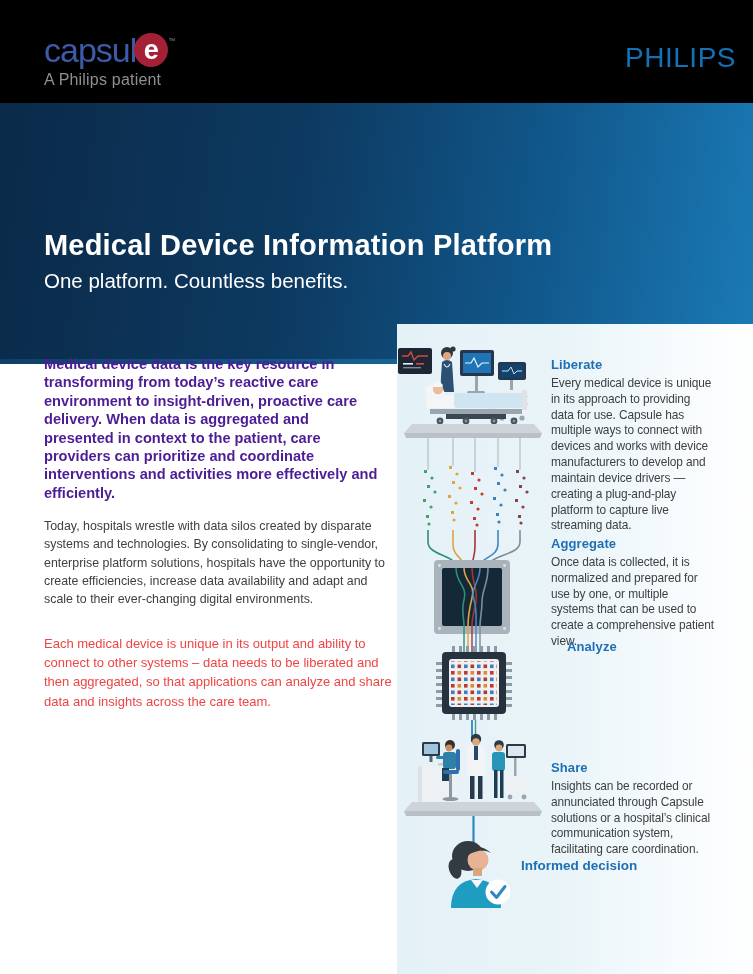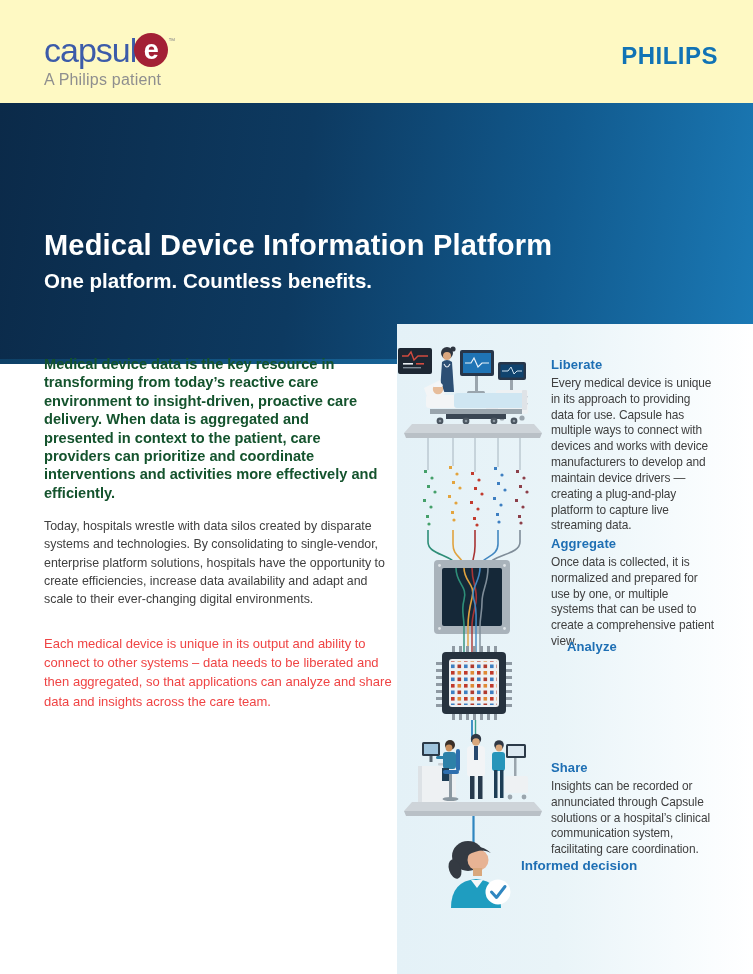--- a/index.html
+++ b/index.html
@@ -4,58 +4,58 @@
 <style>
   * { margin:0; padding:0; box-sizing:border-box; }
   html,body { background:#ffffff; }
   body { font-family:"Liberation Sans","DejaVu Sans",sans-serif; }
   #page {
     position:relative; width:753px; height:974px; margin:0 auto;
     background:#ffffff; overflow:hidden;
   }
 
   
-  #header { position:absolute; left:0; top:0; width:753px; height:103px; background:#fef9c3; }
+  #header { position:absolute; left:0; top:0; width:753px; height:103px; background:#000000; }
   .logo-capsule { position:absolute; left:44px; top:33px; }
   .logo-line { display:flex; align-items:center; }
   .logo-word { font-size:34px; letter-spacing:-1px; color:#3c5ba9; font-weight:500; line-height:1; }
   .logo-e {
     display:inline-flex; align-items:center; justify-content:center;
     width:34px; height:34px; border-radius:50%; background:#a32035;
     color:#ffffff; font-size:27px; font-weight:bold; line-height:1; margin-left:-2px;
   }
   .logo-tm { font-size:7px; color:#8a8a8a; vertical-align:top; position:relative; top:-10px; }
   .logo-tagline { font-size:16px; color:#8f8f8f; margin-top:4px; letter-spacing:0.2px; }
   .philips-wordmark {
-    position:absolute; right:35px; top:42px;
-    font-size:24px; font-weight:700; color:#1173b5; letter-spacing:0.5px;
+    position:absolute; right:17px; top:42px;
+    font-size:28px; font-weight:400; color:#1173b5; letter-spacing:0.5px;
   }
 
   
   #banner {
     position:absolute; left:0; top:103px; width:753px; height:261px;
     background:linear-gradient(98deg,#0b2a49 0%,#0d3a61 40%,#11598d 72%,#1b7ab6 100%);
   }
   #banner::after {
     content:""; position:absolute; left:0; bottom:0; width:100%; height:5px;
     background:linear-gradient(90deg,#0e4066 0%,#1a6ea6 70%,#2a92cb 100%);
   }
   .banner-title { position:absolute; left:44px; top:126px; color:#ffffff; font-size:29px; font-weight:bold; letter-spacing:0.2px; }
-  .banner-subtitle { position:absolute; left:44px; top:166px; color:#ffffff; font-size:20.5px; font-weight:700; }
+  .banner-subtitle { position:absolute; left:44px; top:166px; color:#ffffff; font-size:20.5px; font-weight:400; }
 
   
   #right-panel {
     position:absolute; left:397px; top:324px; width:356px; height:650px;
     background:linear-gradient(90deg,#e4f1f7 0%,#e9f4f8 45%,#f6fbfd 78%,#ffffff 100%);
   }
 
   
   .intro-paragraph {
     position:absolute; left:44px; top:355px; width:336px;
-    color:#14532d; font-size:14.6px; font-weight:bold; line-height:1.26;
+    color:#4c1d95; font-size:14.6px; font-weight:bold; line-height:1.26;
   }
   .body-paragraph-1 {
     position:absolute; left:44px; top:517px; width:352px;
     color:#404040; font-size:12.4px; line-height:1.48;
   }
   .body-paragraph-2 {
     position:absolute; left:44px; top:634px; width:352px;
     color:#ef4444; font-size:13px; line-height:1.48;
   }
 

